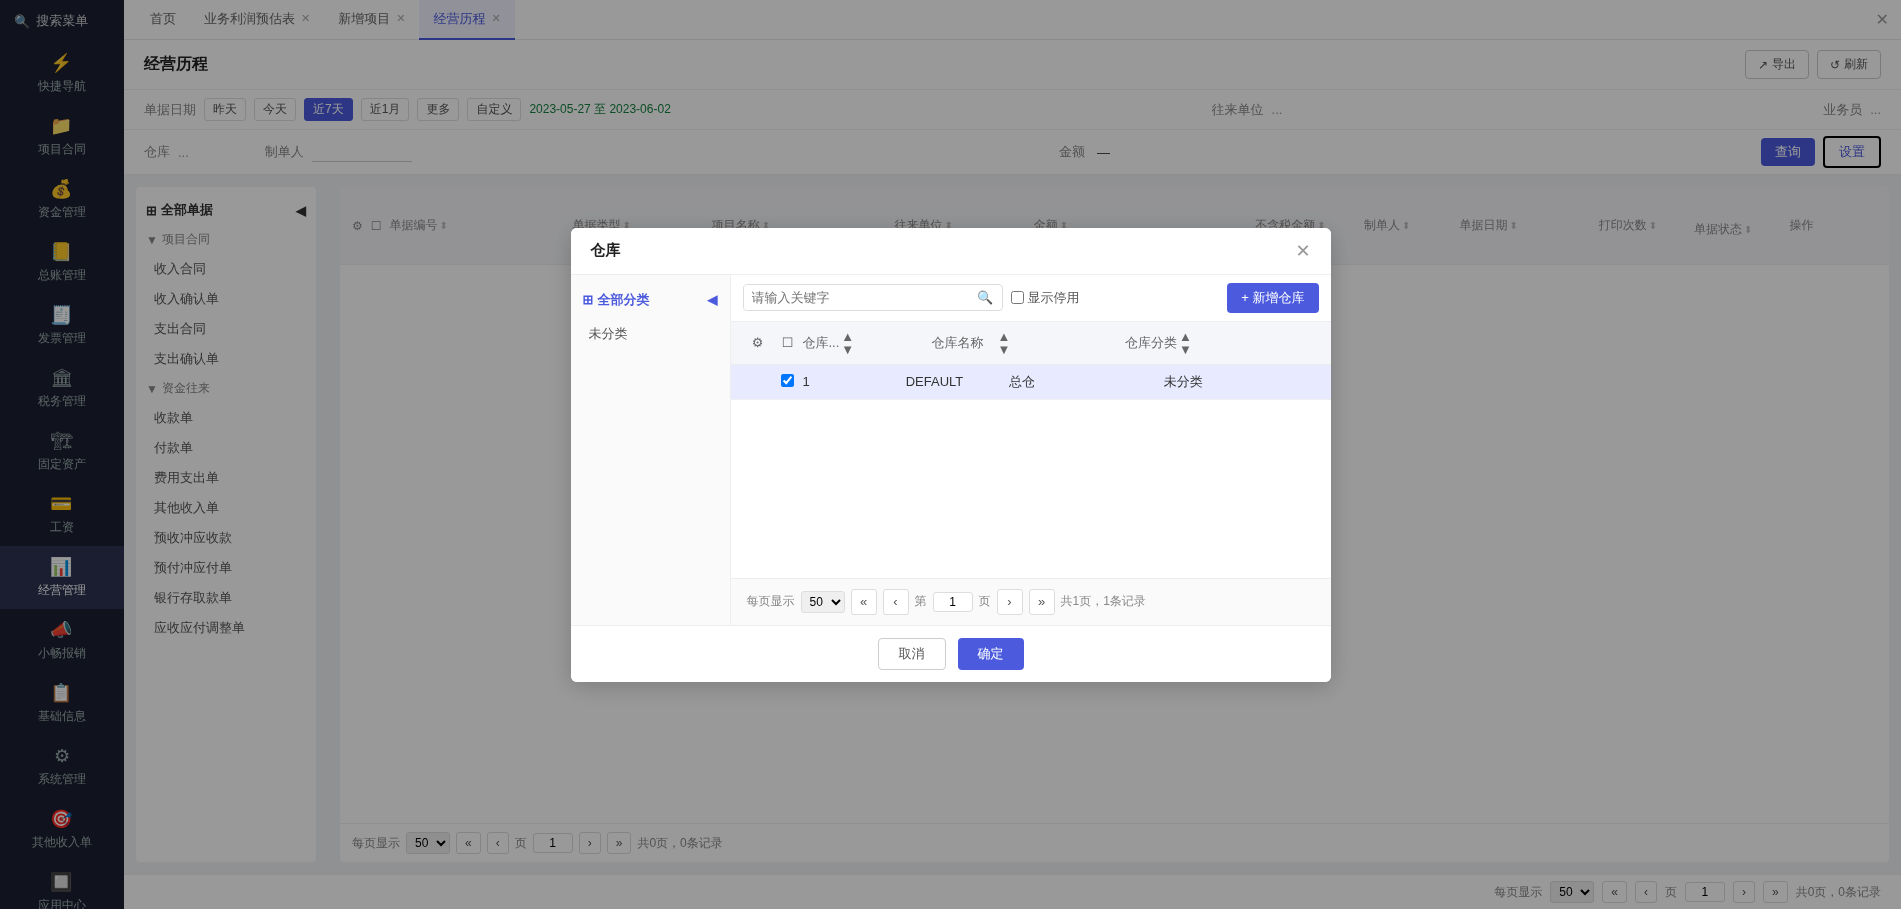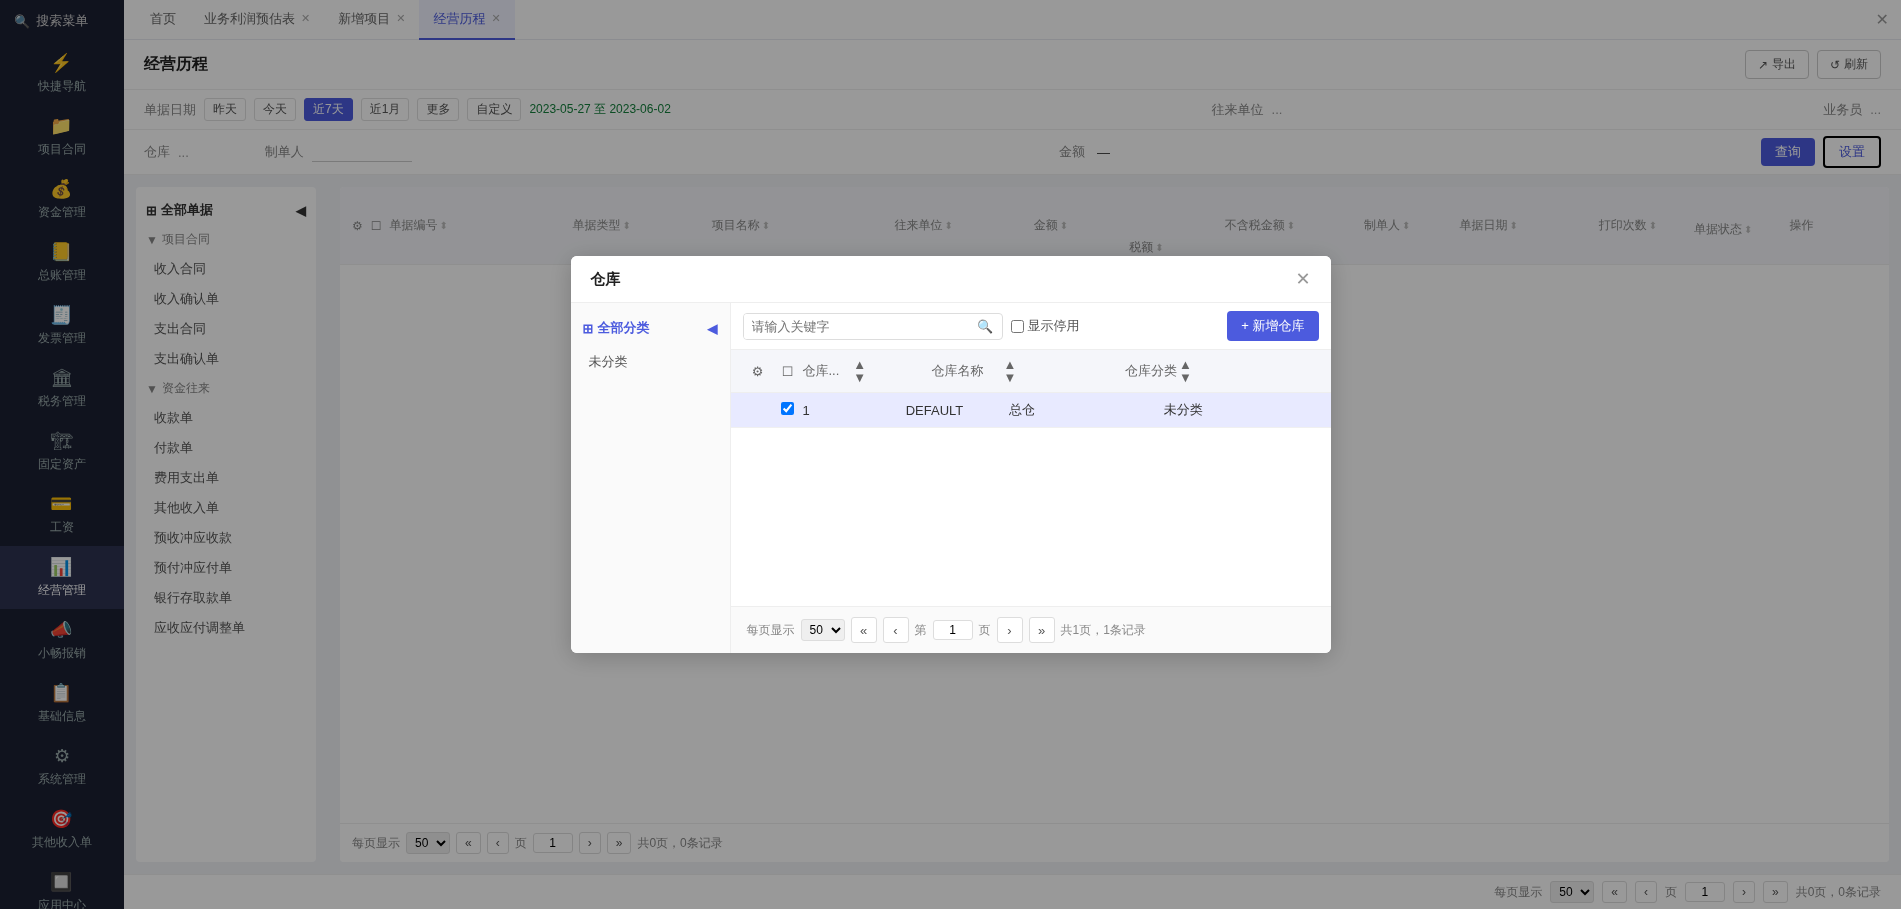--- a/index.html
+++ b/index.html
@@ -78,22 +78,22 @@
     .modal-right { flex: 1; display: flex; flex-direction: column; }
     .modal-toolbar { display: flex; align-items: center; gap: 8px; padding: 8px 12px; border-bottom: 1px solid #eee; }
     .modal-search { display: flex; align-items: center; border: 1px solid #ddd; border-radius: 4px; overflow: hidden; flex: 1; max-width: 260px; }
     .modal-search input { border: none; outline: none; padding: 5px 8px; font-size: 13px; width: 100%; }
     .modal-search-icon { padding: 5px 8px; color: #aaa; cursor: pointer; }
     .modal-checkbox { display: flex; align-items: center; gap: 4px; font-size: 13px; color: #555; }
     .modal-add-btn { background: #4c5bde; color: #fff; border: none; padding: 6px 14px; border-radius: 4px; cursor: pointer; font-size: 13px; margin-left: auto; display: flex; align-items: center; gap: 4px; }
     .modal-table-header { display: flex; align-items: center; padding: 8px 12px; background: #f5f6fa; border-bottom: 1px solid #eee; font-size: 13px; color: #666; font-weight: 500; }
     .modal-col-setting { width: 30px; text-align: center; }
     .modal-col-check { width: 30px; text-align: center; }
-    .modal-col-id { flex: 1; display: flex; align-items: center; gap: 14px; }
-    .modal-col-name { flex: 1.5; display: flex; align-items: center; gap: 20px; }
+    .modal-col-id { flex: 1; display: flex; align-items: center; gap: 2px; }
+    .modal-col-name { flex: 1.5; display: flex; align-items: center; gap: 14px; }
     .modal-col-category { flex: 1.5; display: flex; align-items: center; gap: 2px; }
     .modal-table-row { display: flex; align-items: center; padding: 8px 12px; border-bottom: 1px solid #f0f0f0; font-size: 13px; }
     .modal-table-row.selected { background: #e8eaff; }
     .modal-footer { display: flex; align-items: center; justify-content: space-between; padding: 10px 16px; border-top: 1px solid #eee; background: #fafafa; font-size: 12px; color: #888; }
     .modal-pagination { display: flex; align-items: center; gap: 6px; }
     .modal-page-btn { border: 1px solid #ddd; background: #fff; width: 26px; height: 26px; border-radius: 3px; cursor: pointer; font-size: 13px; color: #555; display: flex; align-items: center; justify-content: center; }
     .modal-page-input { width: 40px; border: 1px solid #ddd; border-radius: 3px; text-align: center; padding: 2px 4px; font-size: 12px; }
     .modal-actions { display: flex; justify-content: center; gap: 12px; padding: 12px; border-top: 1px solid #eee; background: #fff; }
     .btn-cancel { border: 1px solid #ccc; background: #fff; color: #555; padding: 6px 20px; border-radius: 4px; cursor: pointer; font-size: 13px; }
     .btn-confirm { background: #4c5bde; color: #fff; border: none; padding: 6px 20px; border-radius: 4px; cursor: pointer; font-size: 13px; }
@@ -285,21 +285,21 @@
       <div class="table-container" style="flex:1; display:flex; flex-direction:column;">
         <div class="table-header-row">
           <span class="table-col">⚙</span>
           <span class="table-col">☐</span>
           <span class="table-col" style="flex:2;">单据编号 <span class="sort-icon">⬍</span></span>
           <span class="table-col" style="flex:1.5;">单据类型 <span class="sort-icon">⬍</span></span>
           <span class="table-col" style="flex:2;">项目名称 <span class="sort-icon">⬍</span></span>
           <span class="table-col" style="flex:1.5;">往来单位 <span class="sort-icon">⬍</span></span>
           <span class="table-col" style="flex:1;">金额 <span class="sort-icon">⬍</span></span>
           <span class="table-col" style="flex:1;margin-top:44px;">税额 <span class="sort-icon">⬍</span></span>
-          <span class="table-col" style="flex:1.5;">不含税金额 <span class="sort-icon">⬍</span></span>
+          <span class="table-col" style="flex:1.5;justify-content:center;">不含税金额 <span class="sort-icon">⬍</span></span>
           <span class="table-col" style="flex:1;">制单人 <span class="sort-icon">⬍</span></span>
           <span class="table-col" style="flex:1.5;">单据日期 <span class="sort-icon">⬍</span></span>
           <span class="table-col" style="flex:1;">打印次数 <span class="sort-icon">⬍</span></span>
           <span class="table-col" style="flex:1;margin-top:8px;">单据状态 <span class="sort-icon">⬍</span></span>
           <span class="table-col" style="flex:1;">操作</span>
         </div>
         <div style="flex:1; display:flex; align-items:center; justify-content:center; color:#ccc; font-size:13px;">
           <span>暂无数据</span>
         </div>
         <div class="bottom-bar">
@@ -422,14 +422,18 @@
             <input class="modal-page-input" value="1" style="">
             <span>页</span>
             <button class="modal-page-btn">›</button>
             <button class="modal-page-btn">»</button>
             <span>共1页，1条记录</span>
           </div>
         </div>
       </div>
     </div>
 
+    <div class="modal-actions">
+      <button class="btn-cancel">取消</button>
+      <button class="btn-confirm">确定</button>
+    </div>
   </div>
 </div>
 
 </body></html>

